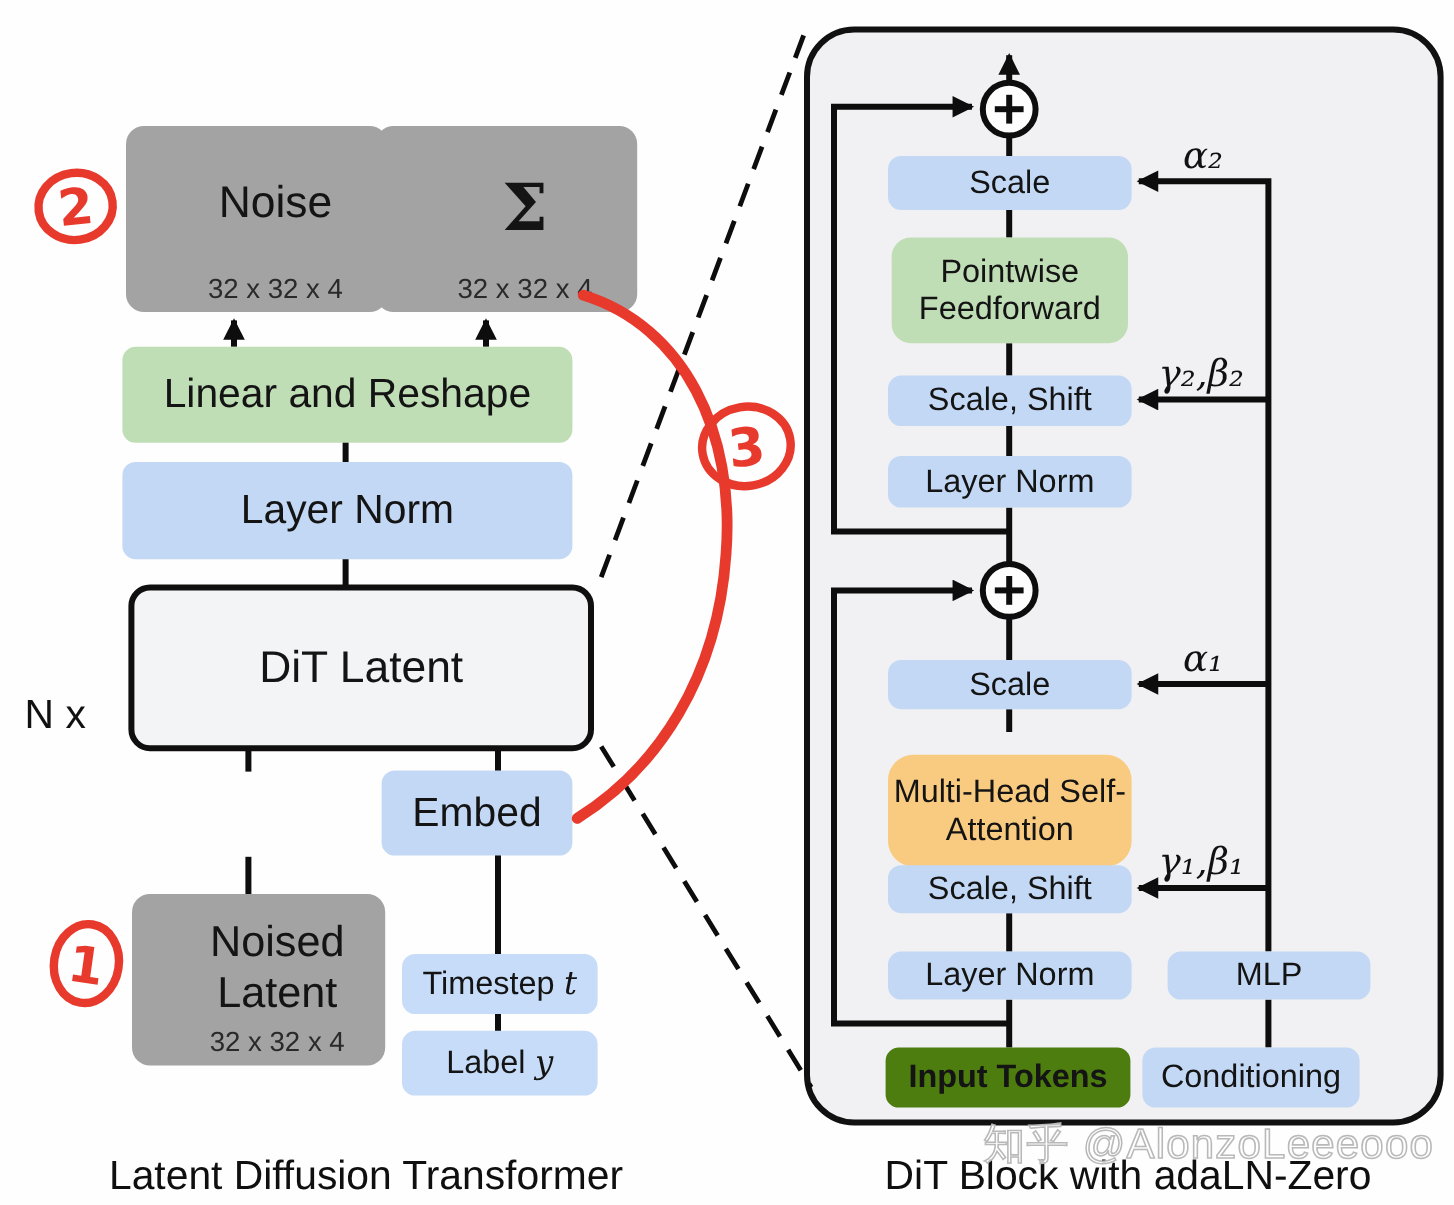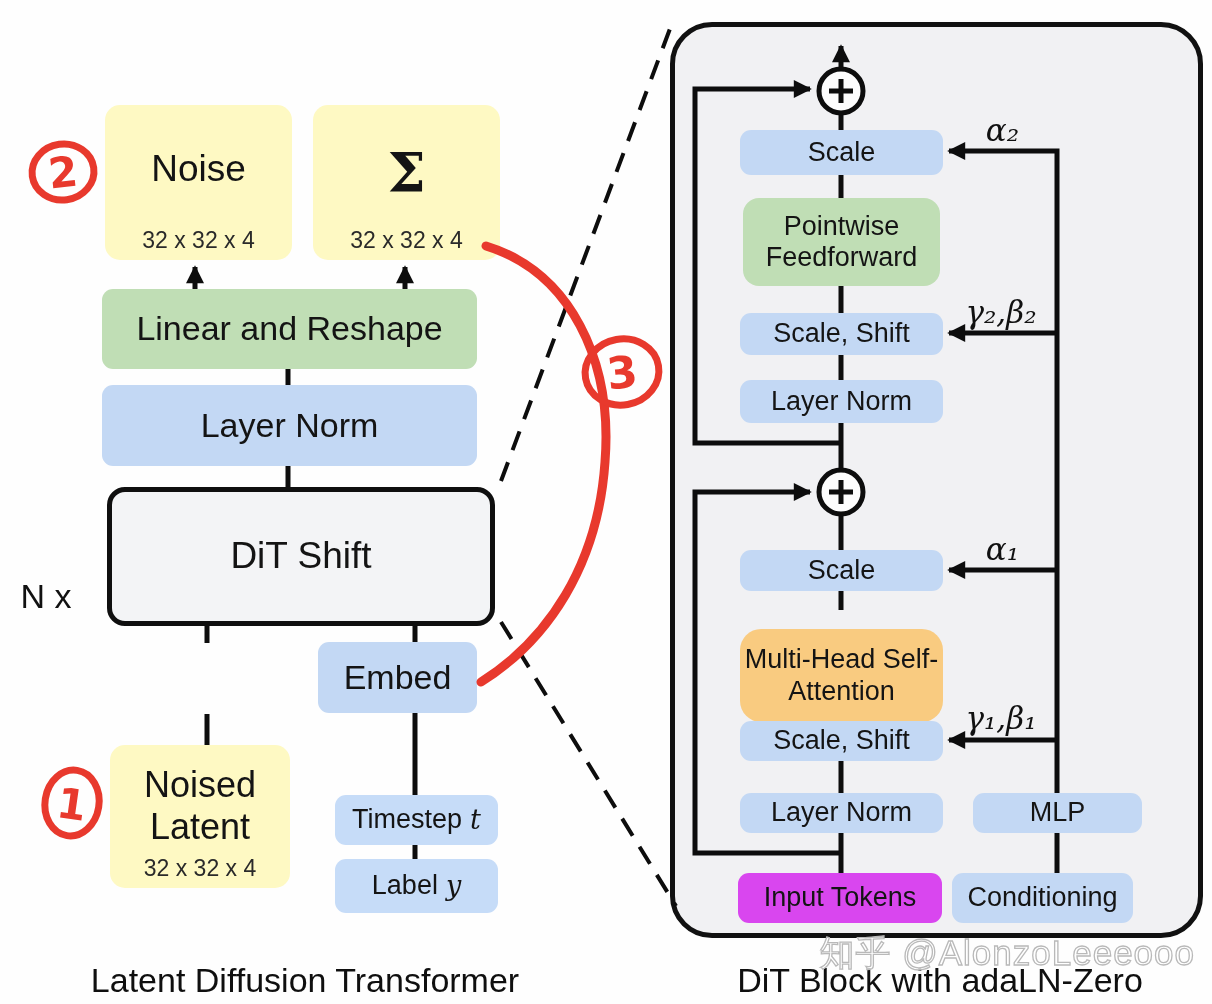--- a/index.html
+++ b/index.html
@@ -12,22 +12,22 @@
   .over{z-index:4;}
   .panel{
     position:absolute;left:670px;top:22px;width:533px;height:916px;
     box-sizing:border-box;border:5px solid #111;border-radius:42px;
     background:#f1f1f3;z-index:0;
   }
   .box{
     position:absolute;display:flex;align-items:center;justify-content:center;
     text-align:center;border-radius:11px;z-index:2;line-height:1.15;
   }
-  .gray{background:#fef9c3;}
-  .gray2{background:#d946ef;}
+  .gray{background:#a3a3a3;padding-left:31px;}
+  .gray2{background:#4d7c0f;font-weight:bold;}
   .blue{background:#c3d8f4;}
   .blue2{background:#c6dcf8;}
   .green{background:#c0deb5;}
   .orange{background:#f9cb80;}
   .outlined{background:#f3f4f6;border:5px solid #0f0f0f;border-radius:18px;}
   .lbl-lg{font-size:37px;}
   .lbl-md{font-size:34px;}
   .lbl-sm{font-size:27px;}
   .dims{position:absolute;left:0;right:0;bottom:7px;font-size:23px;color:#2a2a2a;}
   .stack{display:flex;flex-direction:column;align-items:center;justify-content:center;width:100%;height:100%;position:relative;}
@@ -109,21 +109,21 @@
       <div class="dims">32 x 32 x 4</div>
     </div>
   </div>
 
   <div class="box green lbl-md" style="left:102px;top:289px;width:375px;height:80px;">Linear and Reshape</div>
 
   <div class="box blue lbl-md" style="left:102px;top:385px;width:375px;height:81px;">Layer Norm</div>
 
   <div class="nx" style="left:0px;top:533px;width:92px;">N x</div>
 
-  <div class="box outlined lbl-lg" style="left:107px;top:487px;width:388px;height:139px;box-sizing:border-box;">DiT Shift</div>
+  <div class="box outlined lbl-lg" style="left:107px;top:487px;width:388px;height:139px;box-sizing:border-box;">DiT Latent</div>
 
 
   <div class="box blue lbl-md" style="left:318px;top:642px;width:159px;height:71px;">Embed</div>
 
   <div class="box gray" style="left:110px;top:745px;width:180px;height:143px;border-radius:15px;">
     <div class="stack">
       <div class="main wrap2" style="font-size:36px;margin-bottom:22px;">Noised Latent</div>
       <div class="dims">32 x 32 x 4</div>
     </div>
   </div>

